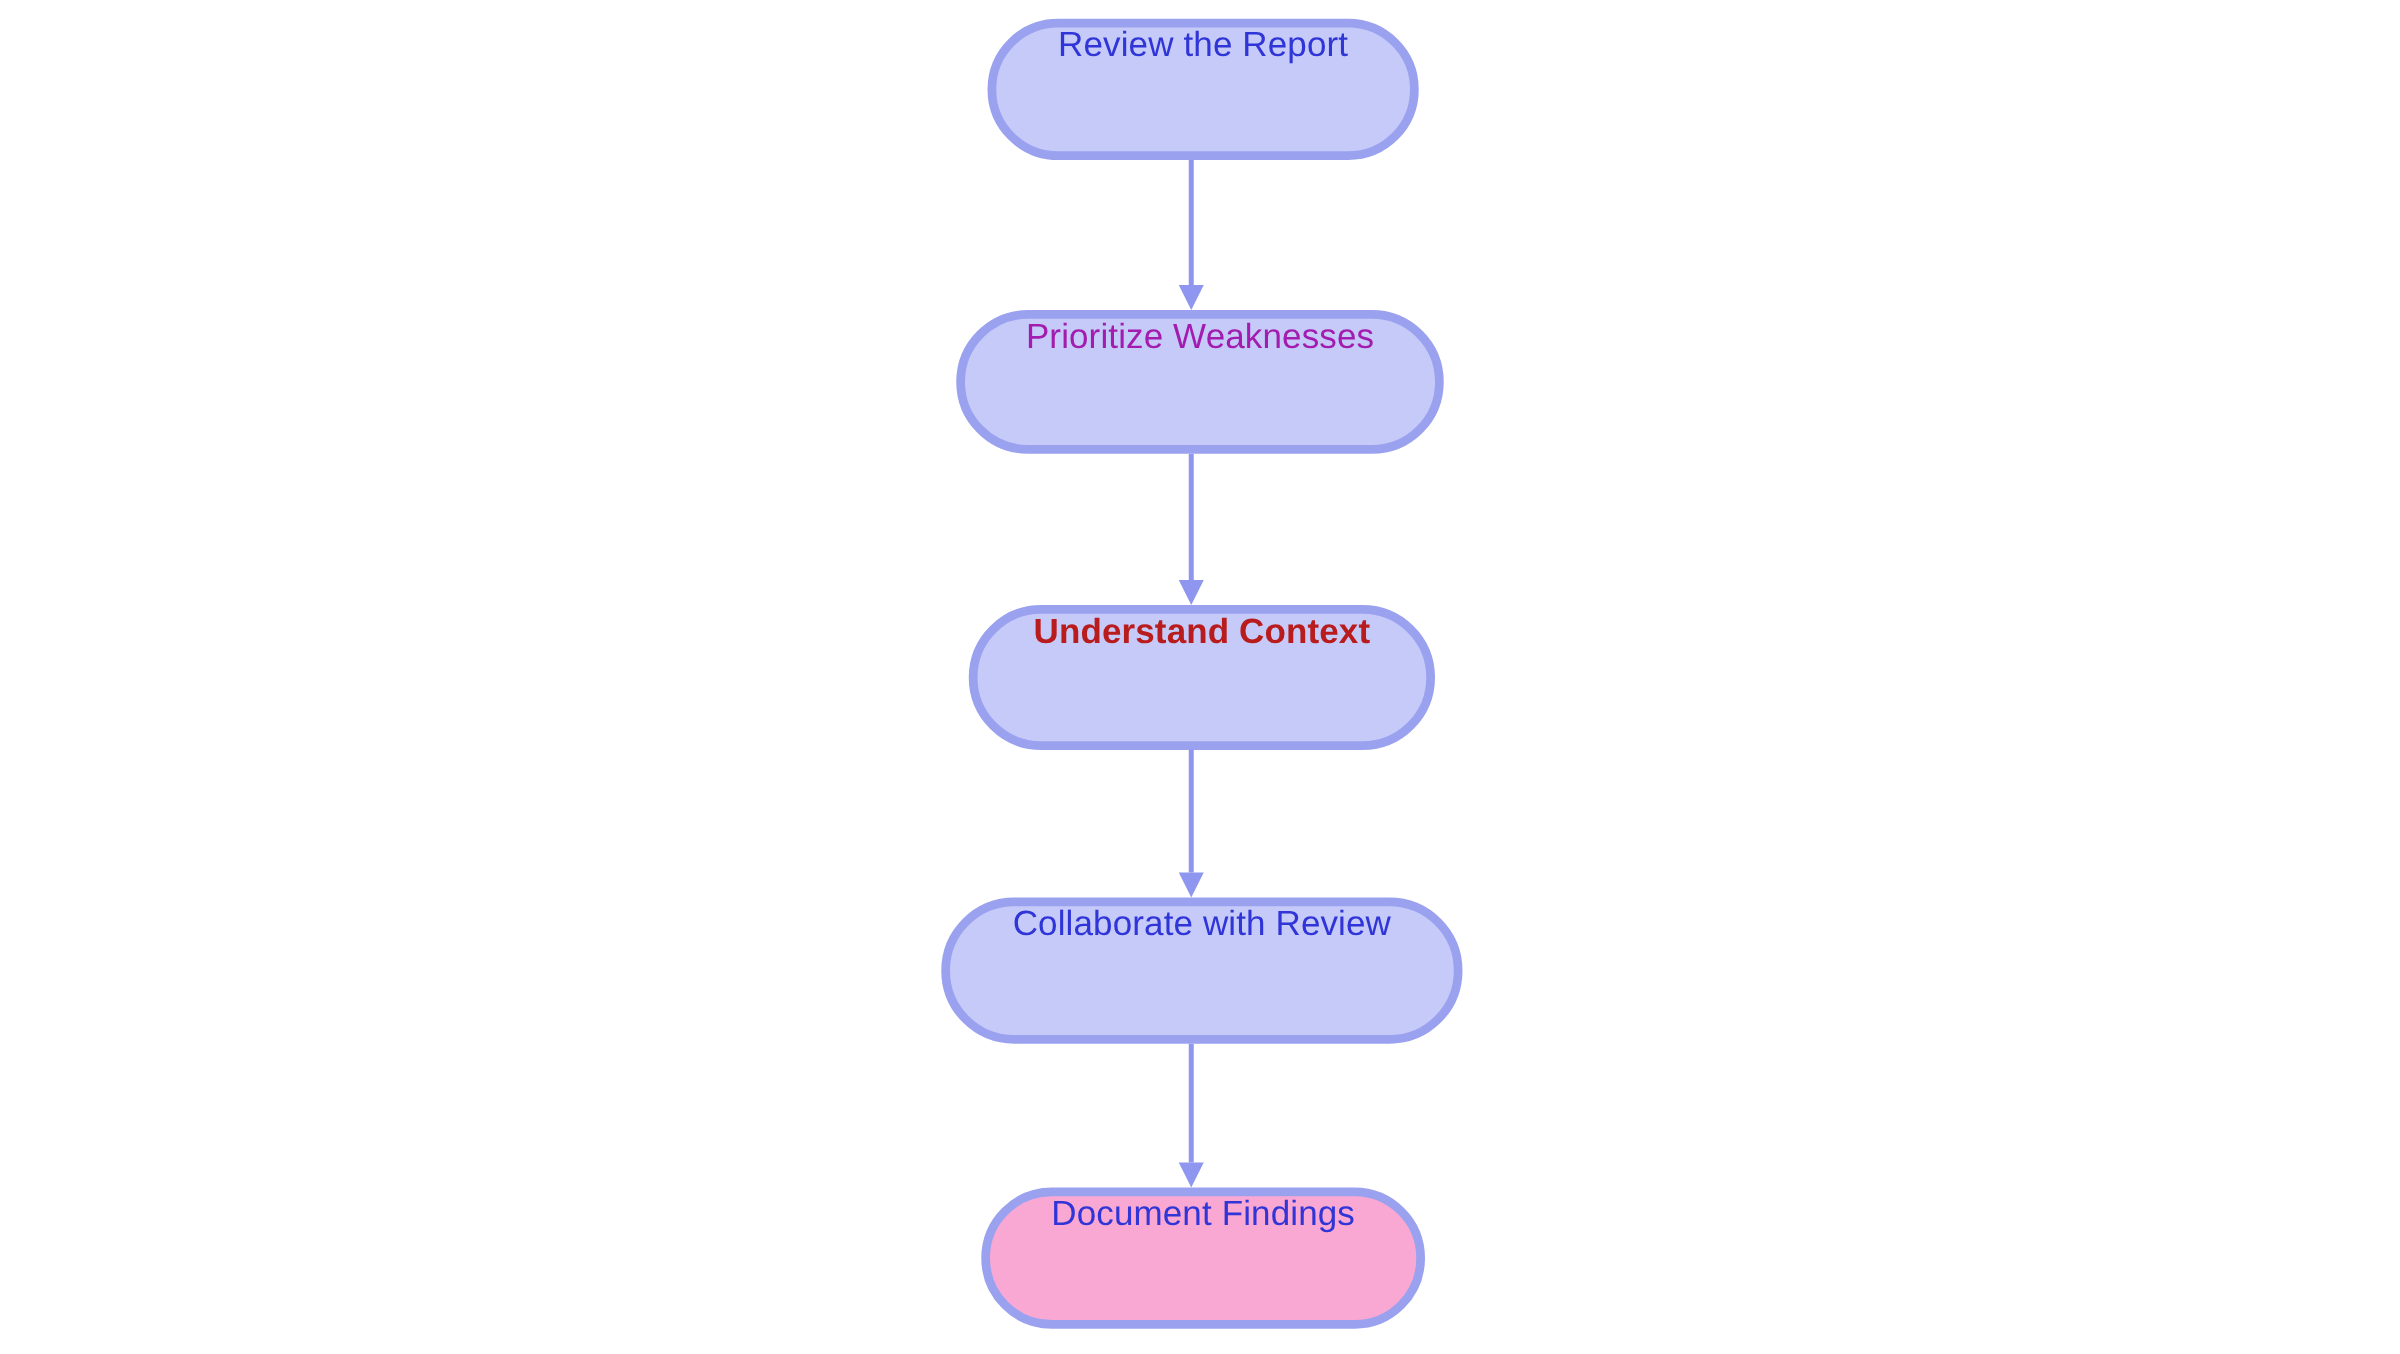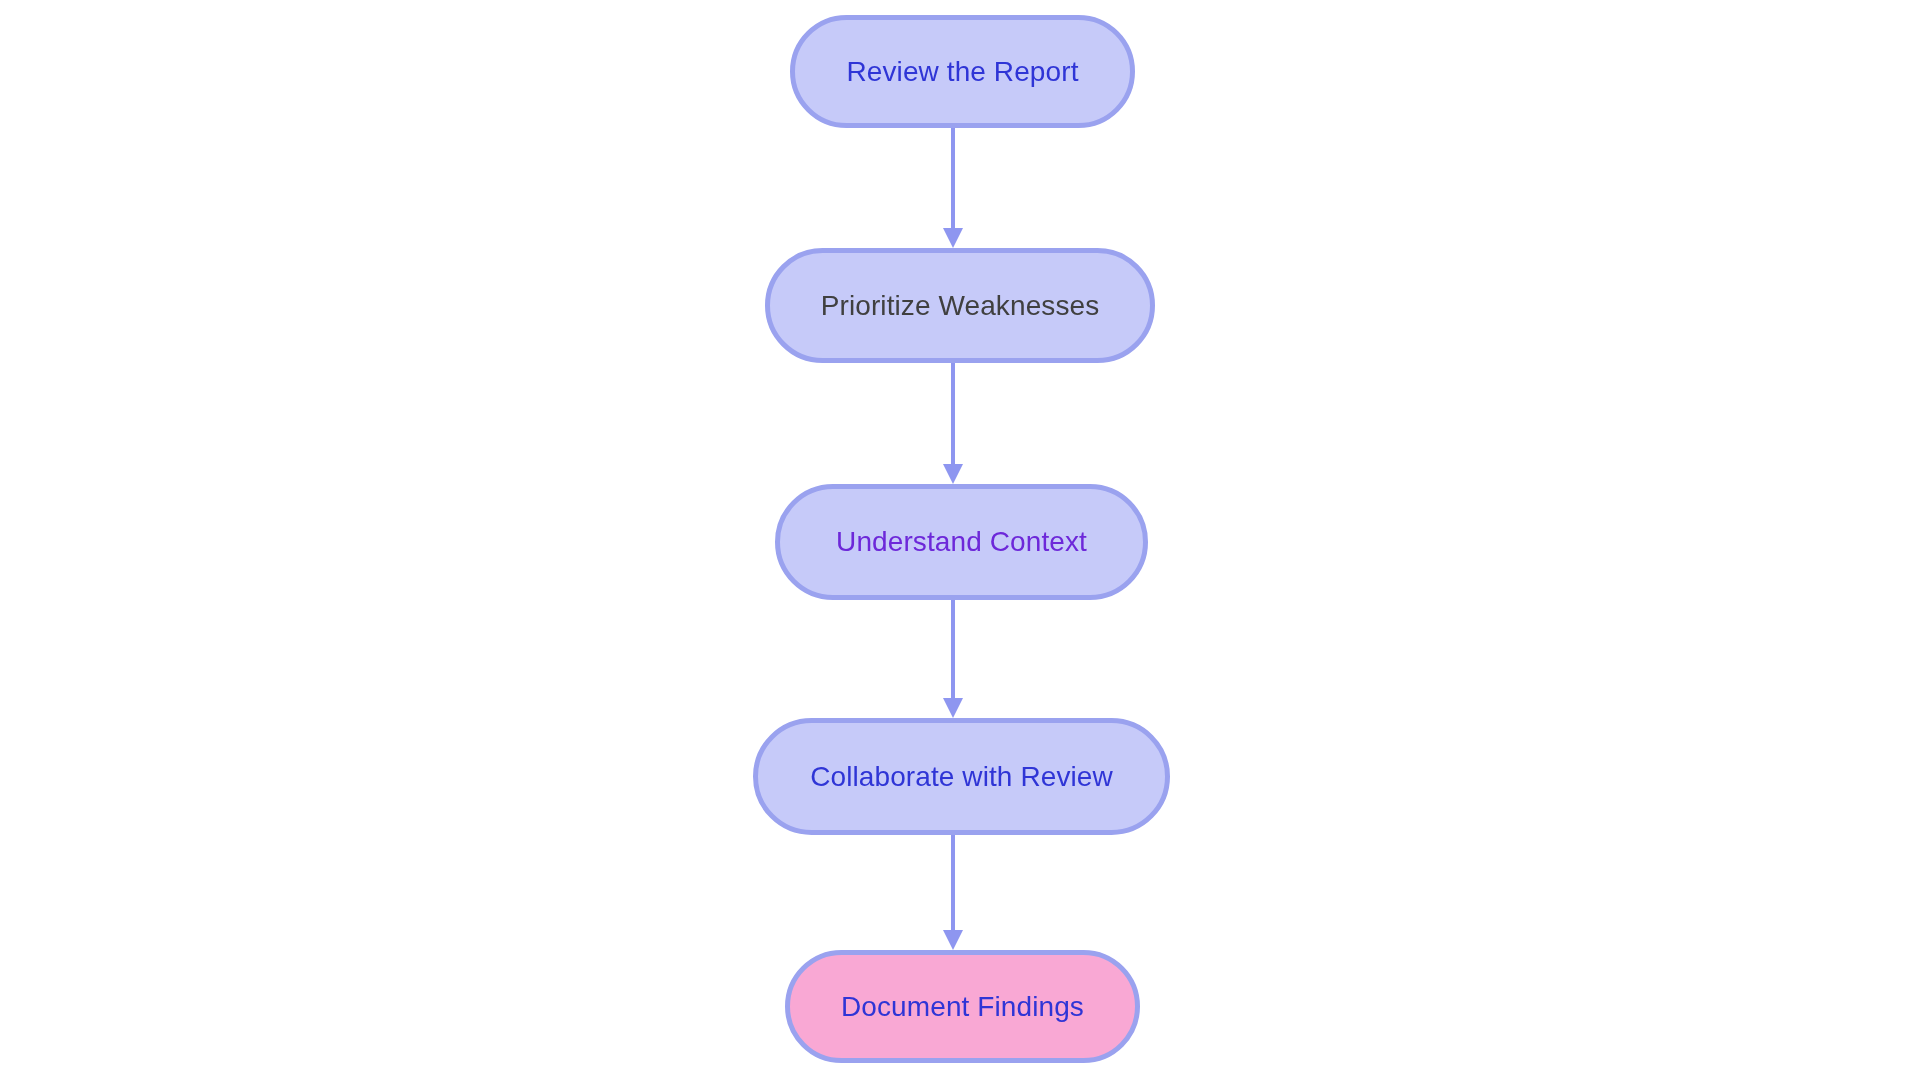--- a/index.html
+++ b/index.html
@@ -20,24 +20,23 @@
     width: 1920px;
     height: 1083px;
     background: #ffffff;
   }
 
   
   .node {
     position: absolute;
     box-sizing: border-box;
     display: flex;
-    align-items: center;
     justify-content: center;
     background: #c6caf9;
-    border: 5px solid #d946ef;
+    border: 7px solid #d946ef;
     border-radius: 999px;
     color: #2f35d6;
     font-size: 28px;
     font-weight: 400;
     line-height: 1;
     letter-spacing: 0.1px;
     white-space: nowrap;
     z-index: 2;
   }
   .node-label {
@@ -90,24 +89,24 @@
       <div class="connector-head" style="border-top-color: rgb(142, 150, 240);"></div>
     </div>
     <div class="connector" style="left: 943px; top: 835px; width: 20px; height: 115px;">
       <div class="connector-line" style="height: 95px; background: rgb(142, 150, 240);"></div>
       <div class="connector-head" style="border-top-color: rgb(142, 150, 240);"></div>
     </div>
     <div class="node" style="left: 790px; top: 15px; width: 345px; height: 113px; background: rgb(198, 202, 249); border-color: rgb(154, 162, 239);">
       <span class="node-label" style="color: rgb(47, 53, 214);">Review the Report</span>
     </div>
     <div class="node" style="left: 765px; top: 248px; width: 390px; height: 115px; background: rgb(198, 202, 249); border-color: rgb(154, 162, 239);">
-      <span class="node-label" style="color: #404040;">Prioritize Weaknesses</span>
+      <span class="node-label" style="color: #a21caf;">Prioritize Weaknesses</span>
     </div>
     <div class="node" style="left: 775px; top: 484px; width: 373px; height: 116px; background: rgb(198, 202, 249); border-color: rgb(154, 162, 239);">
-      <span class="node-label" style="color: #6d28d9;">Understand Context</span>
+      <span class="node-label" style="color: #b91c1c; font-weight: bold;">Understand Context</span>
     </div>
     <div class="node" style="left: 753px; top: 718px; width: 417px; height: 117px; background: rgb(198, 202, 249); border-color: rgb(154, 162, 239);">
       <span class="node-label" style="color: rgb(47, 53, 214);">Collaborate with Review</span>
     </div>
     <div class="node" style="left: 785px; top: 950px; width: 355px; height: 113px; background: #f9a8d4; border-color: rgb(154, 162, 239);">
       <span class="node-label" style="color: rgb(47, 53, 214);">Document Findings</span>
     </div>
   </div>
 
 </body></html>

